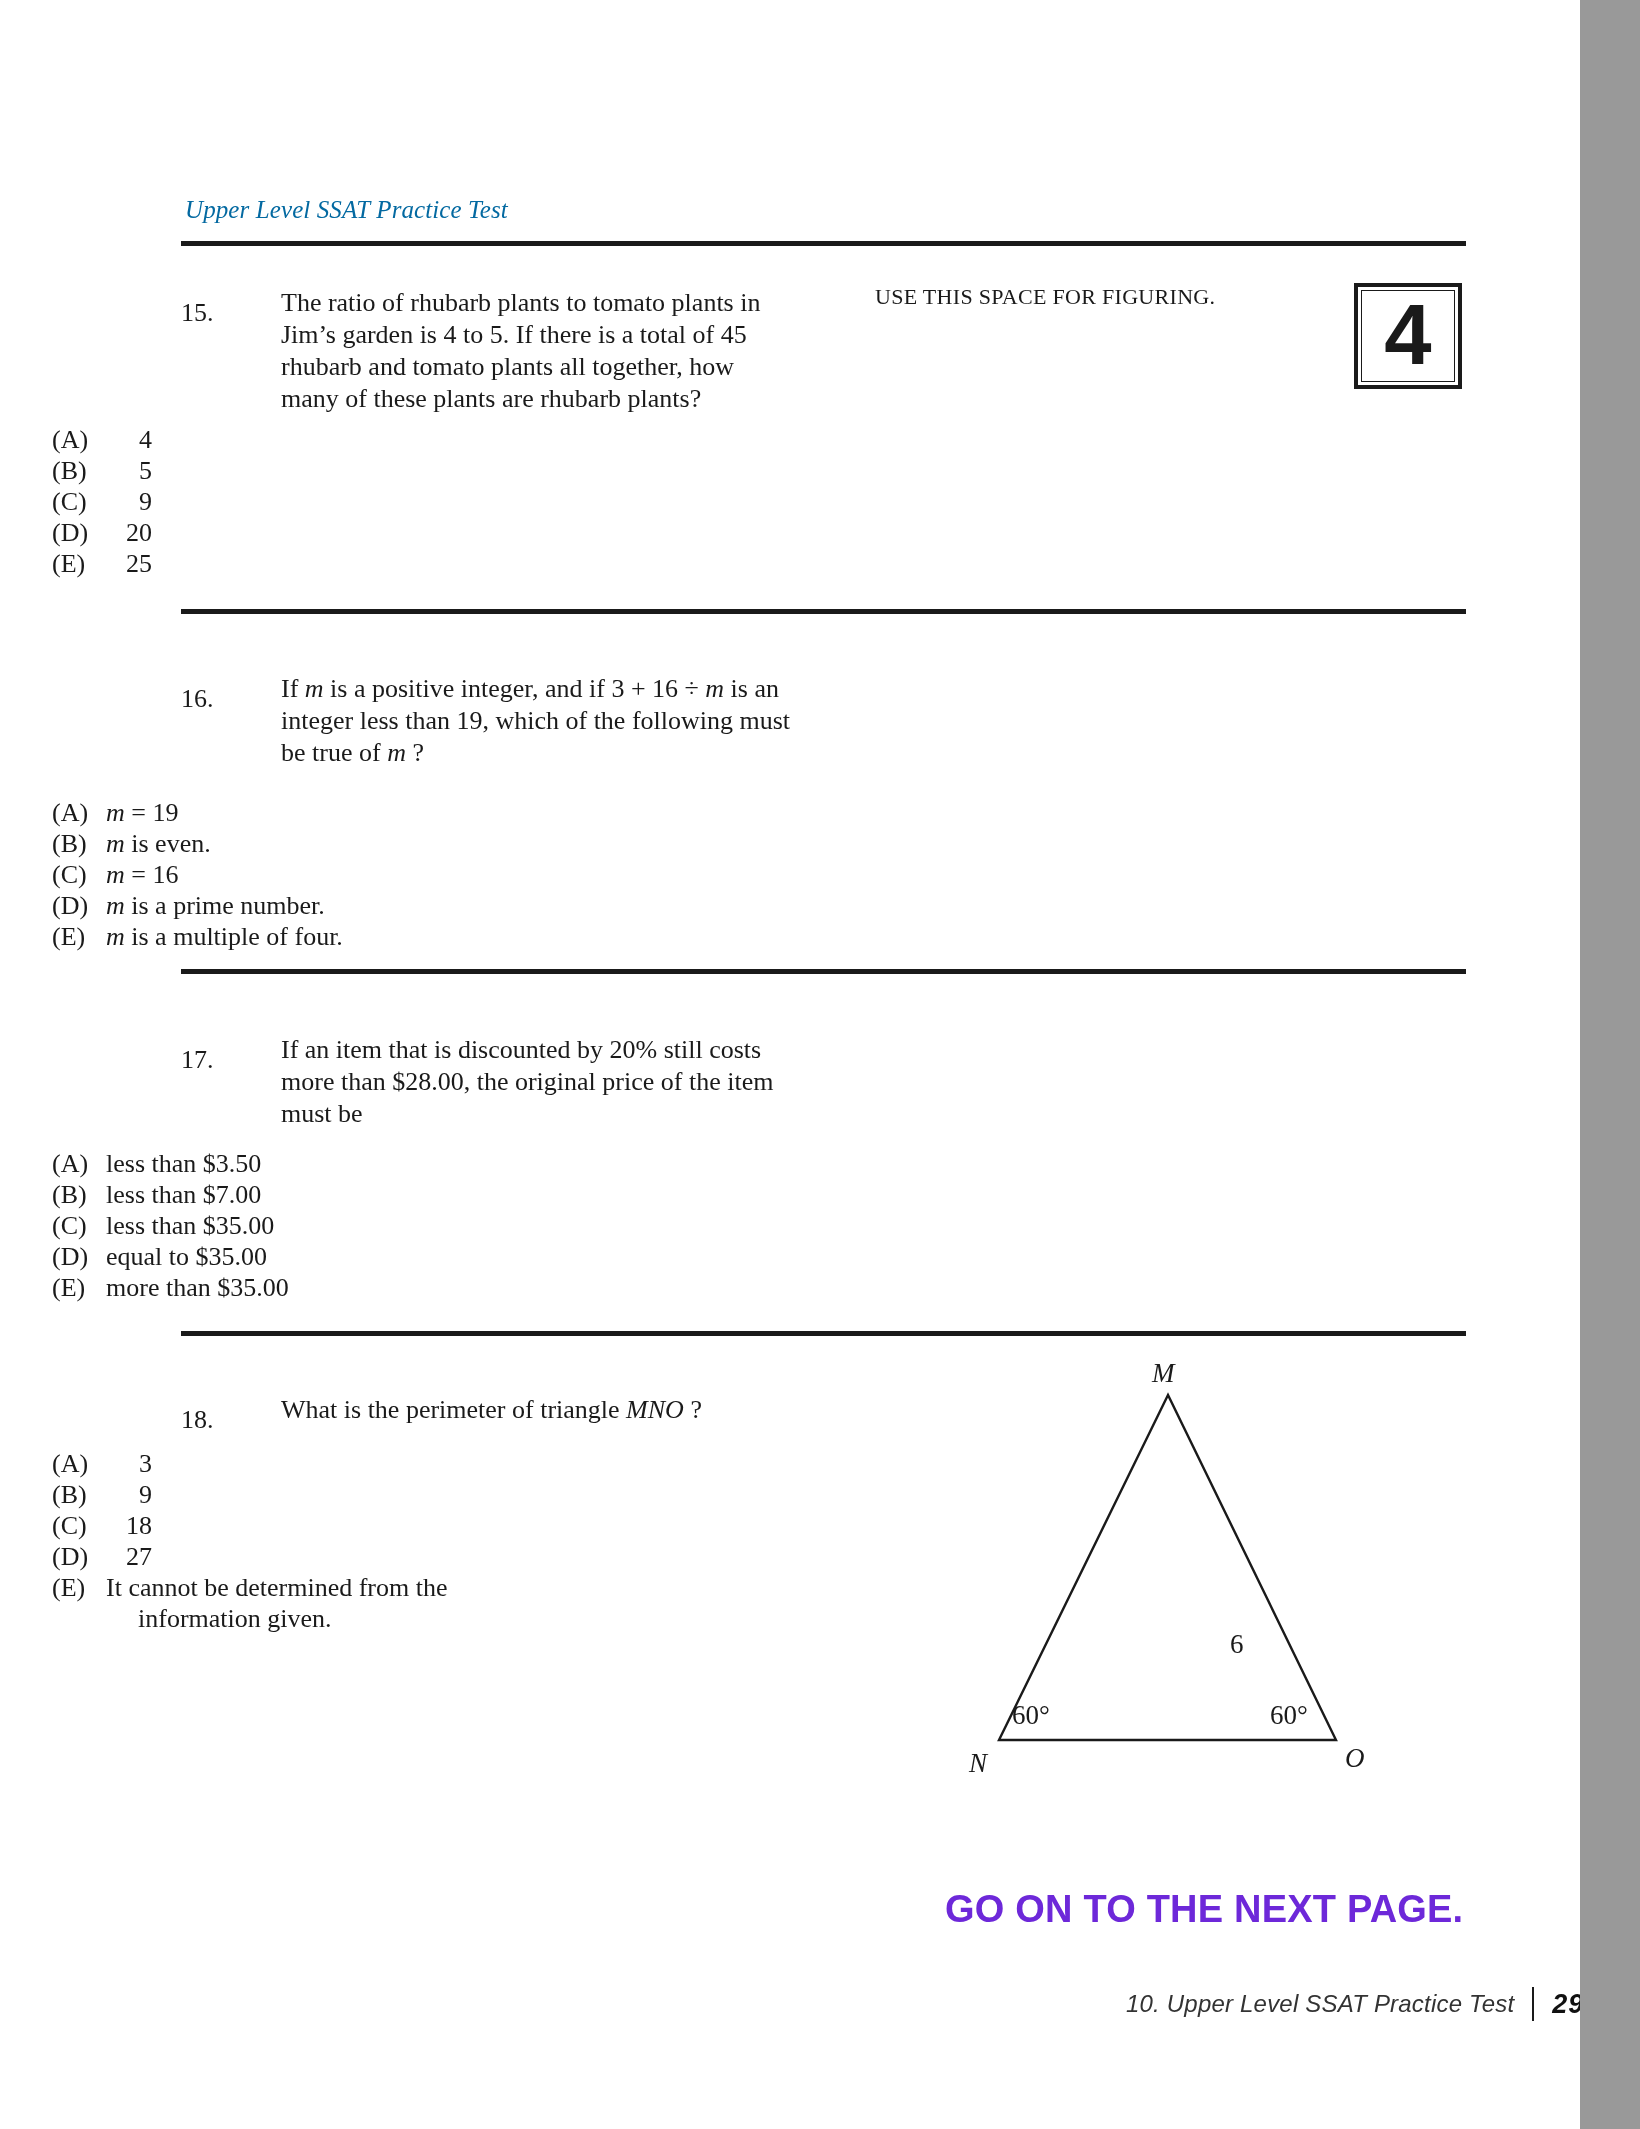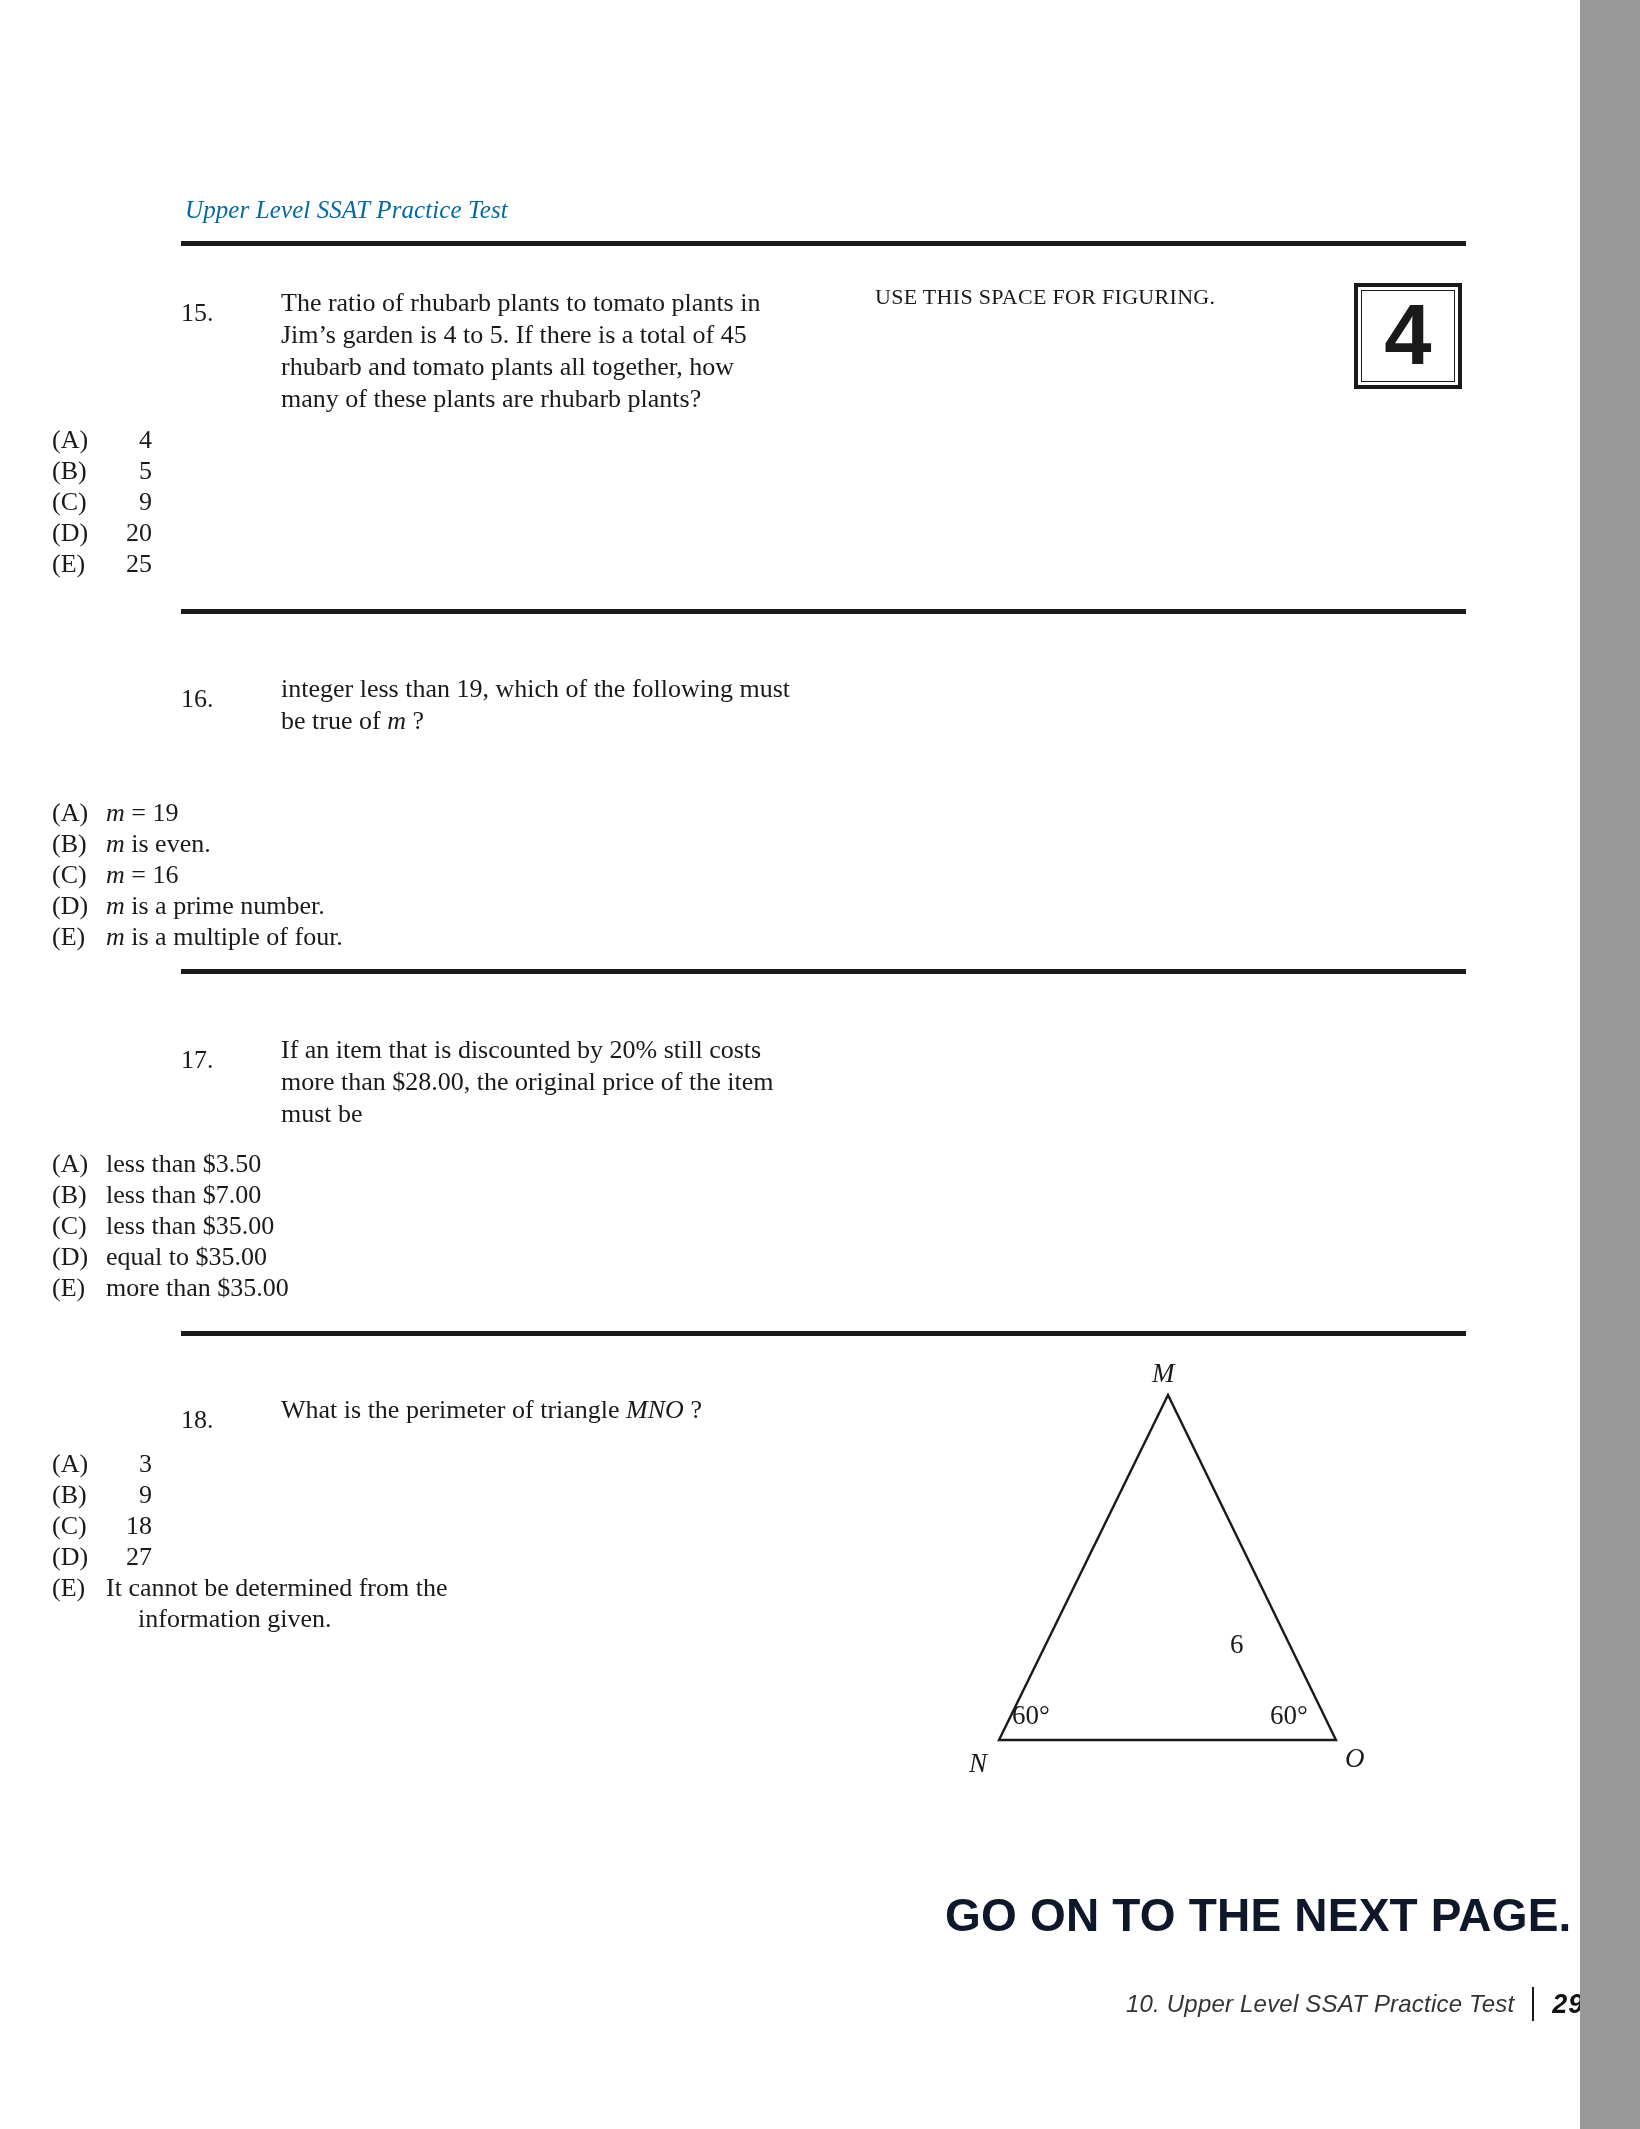--- a/index.html
+++ b/index.html
@@ -182,23 +182,23 @@
     white-space: nowrap;
   }
 
   
   .go-on {
     position: absolute;
     left: 945px;
     top: 1888px;
     font-family: "Liberation Sans", "DejaVu Sans", sans-serif;
     font-weight: bold;
-    font-size: 46px;
+    font-size: 38px;
     letter-spacing: 0.2px;
-    color: #0f172a;
+    color: #6d28d9;
     white-space: nowrap;
   }
   .folio {
     position: absolute;
     top: 1984px;
     height: 40px;
     display: flex;
     align-items: center;
     font-family: "Liberation Sans", "DejaVu Sans", sans-serif;
     white-space: nowrap;
@@ -263,20 +263,21 @@
     <div class="choice num">
       <span class="tag">(E)</span><span class="val">25</span>
     </div>
   </div>
 
   <div class="sep" style="top:608px;"></div>
 
   <div class="question" style="top:673px;">
     <div class="q-num">16.</div>
     <div class="q-stem">
+      <div class="line">If <i>m</i> is a positive integer, and if 3 + 16 ÷ <i>m</i> is an</div>
       <div class="line">integer less than 19, which of the following must</div>
       <div class="line">be true of <i>m</i> ?</div>
     </div>
   </div>
   <div class="choices" style="top:797px;">
     <div class="choice">
       <span class="tag">(A)</span><span class="val"><i>m</i> = 19</span>
     </div>
     <div class="choice">
       <span class="tag">(B)</span><span class="val"><i>m</i> is even.</span>

